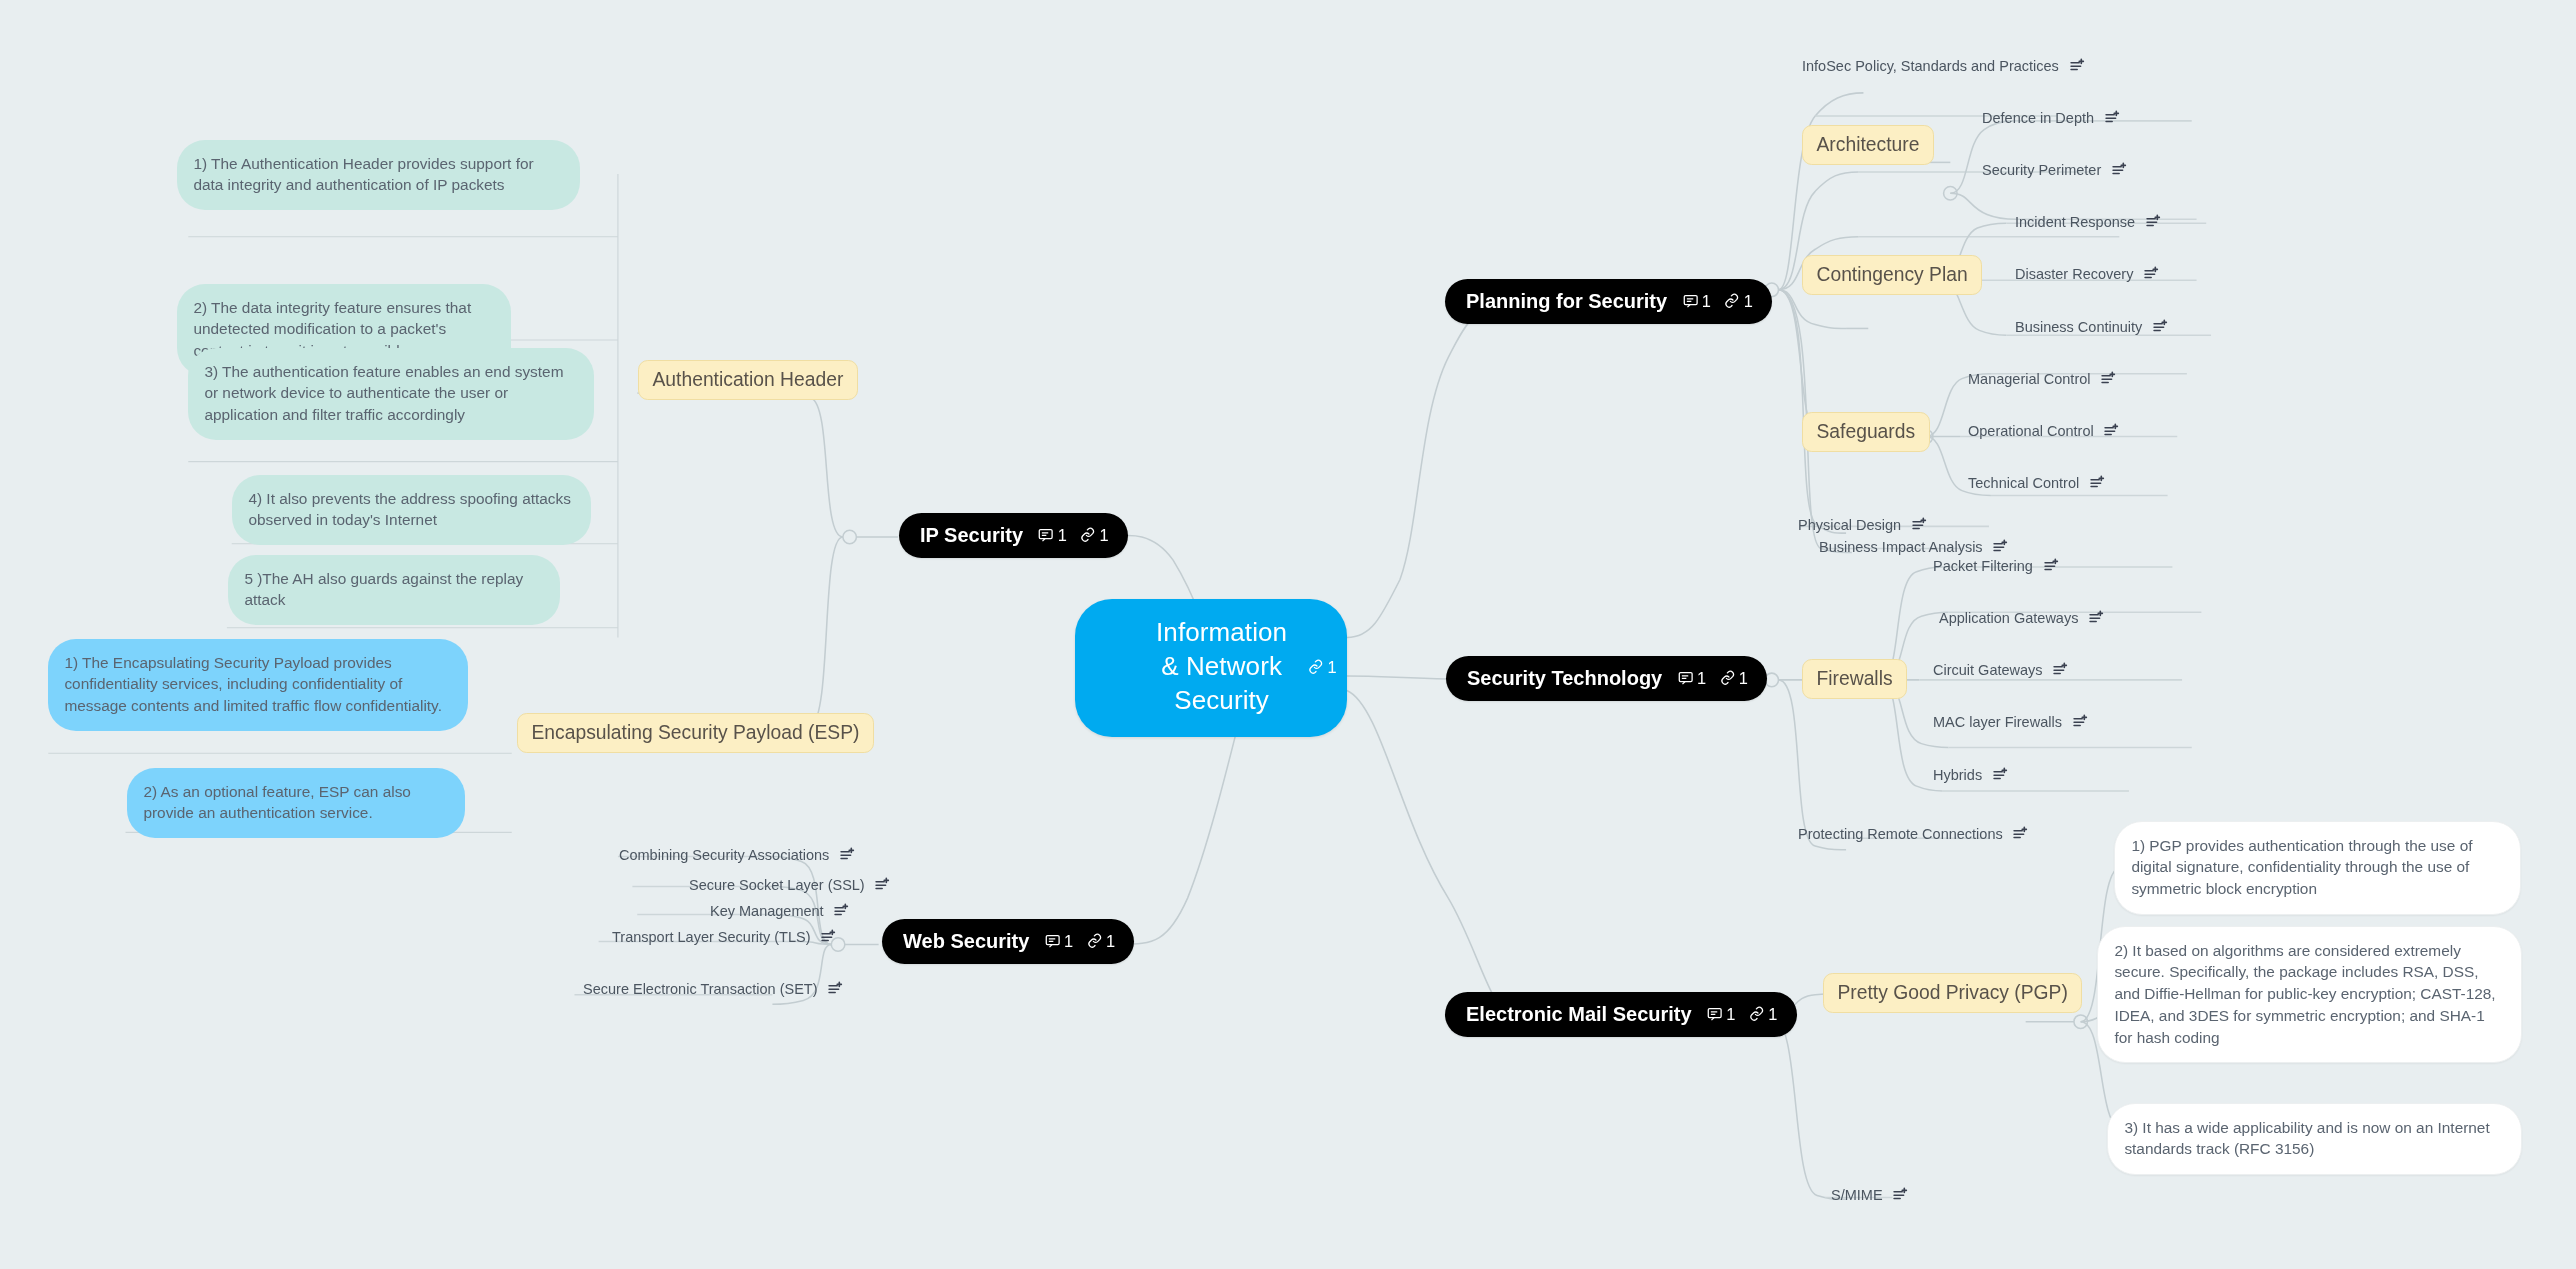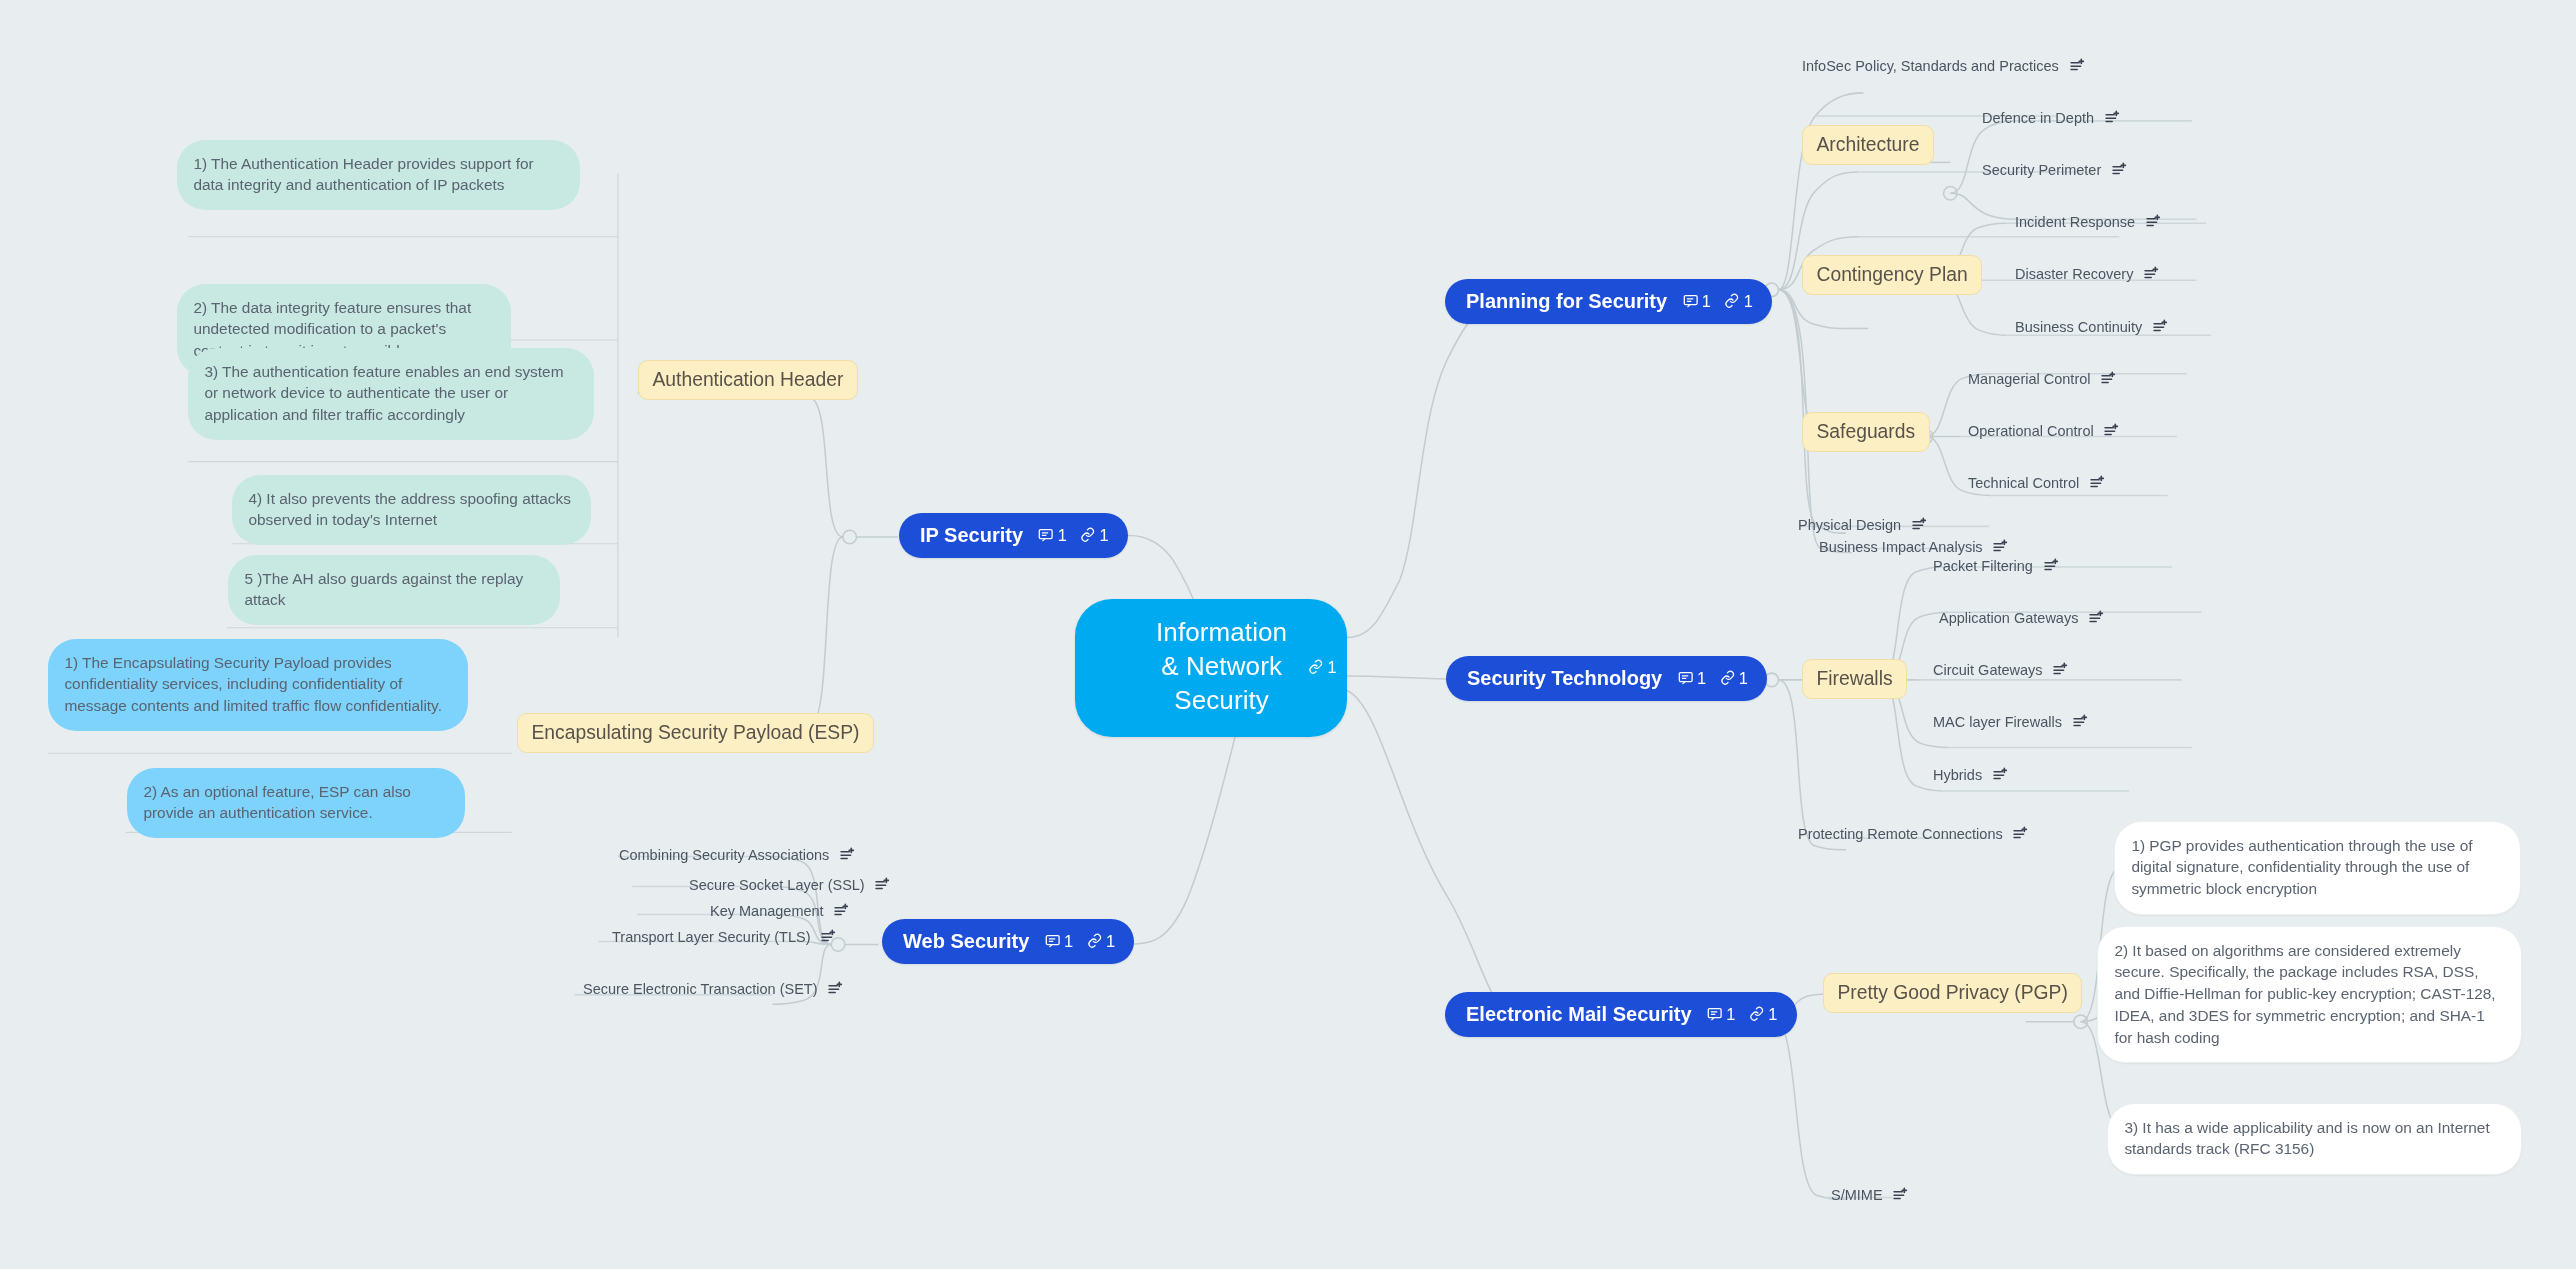--- a/index.html
+++ b/index.html
@@ -39,21 +39,21 @@
     line-height: 1.30;
     text-align: center;
     white-space: pre-line;
     letter-spacing: 0.1px;
     margin-left: 48px;
   }
   .root .badges { display: flex; align-items: center; gap: 4.8px; font-size: 16.4px; }
 
   
   .topic-red {
-    background: #1d4ed8;
+    background: #000000;
     color: #ffffff;
     border-radius: 25px;
     padding: 10.6px 19.3px 11.6px 21px;
     display: flex;
     align-items: center;
     gap: 15.4px;
     font-size: 20px;
     font-weight: bold;
     white-space: nowrap;
     box-shadow: 0 1px 1.9px rgba(0,0,0,.09);

